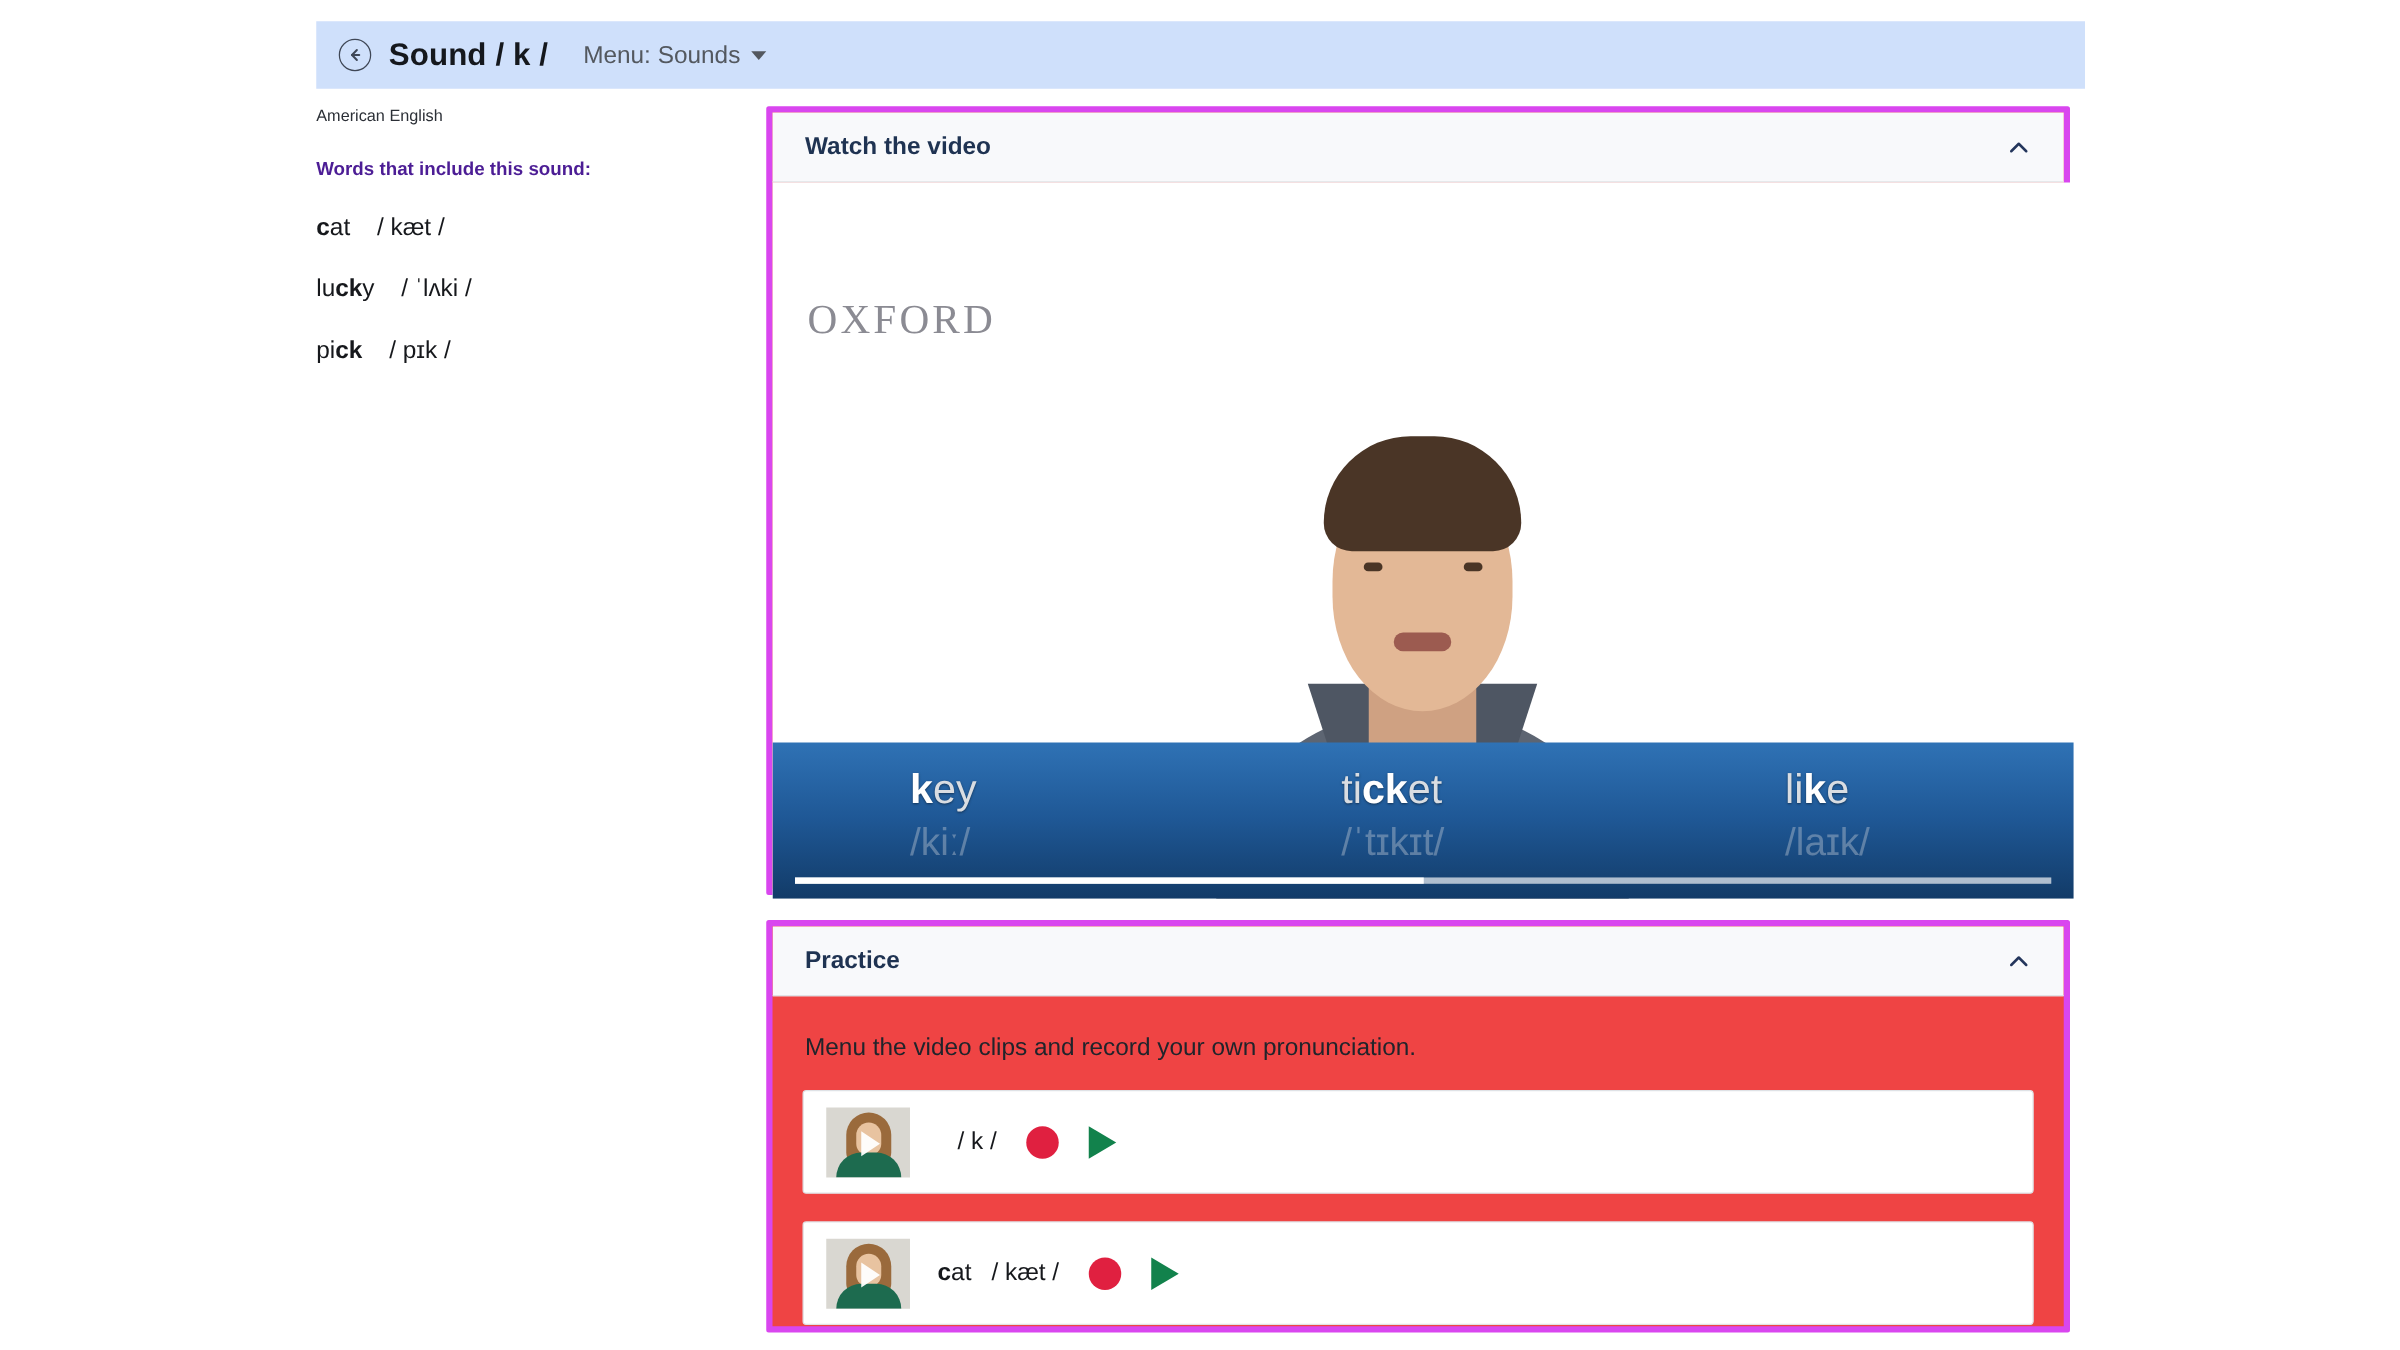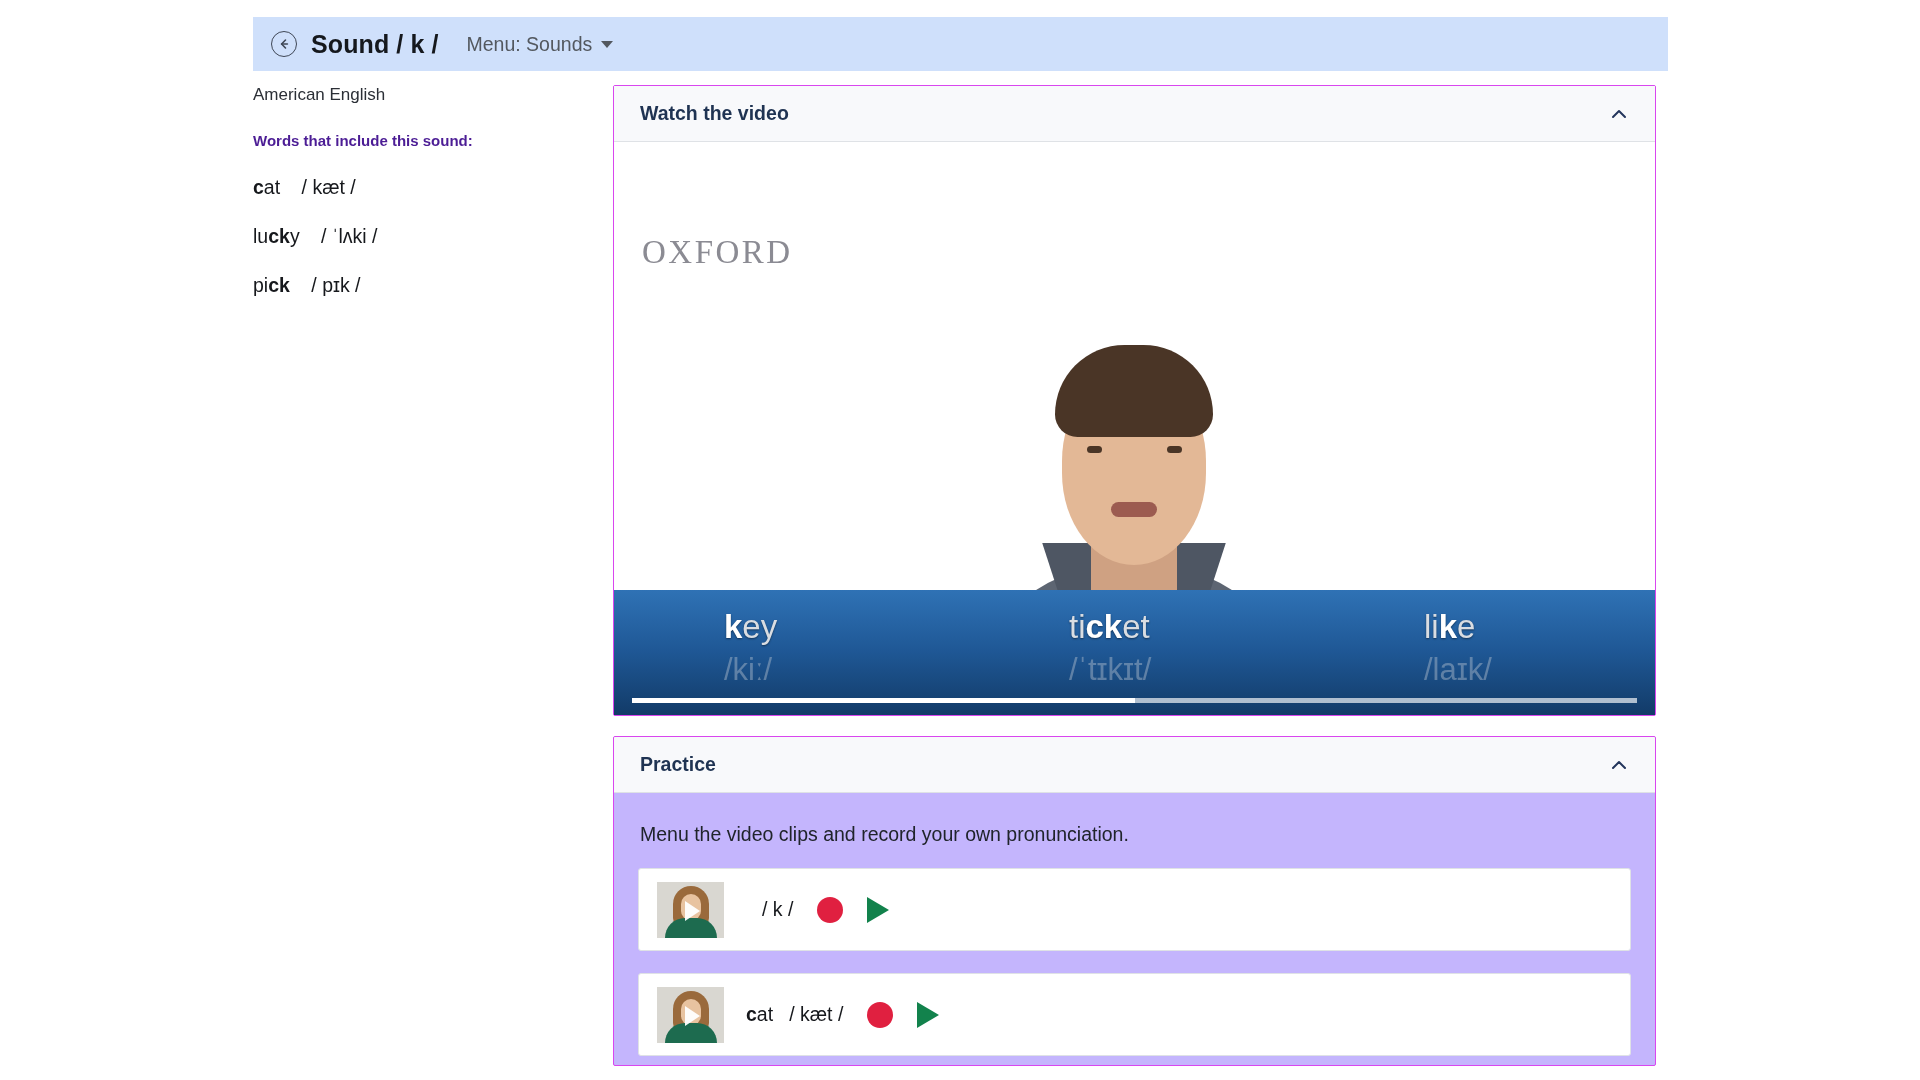--- a/index.html
+++ b/index.html
@@ -36,31 +36,31 @@
     font-size: 19.5px; color: #53585f; cursor: pointer;
     margin-left: 14px; white-space: nowrap;
   }
   .caret-d {
     width:0;height:0;border-left:6px solid transparent;
     border-right:6px solid transparent;border-top:7px solid #53585f;
   }
 
   
   .sidebar { position:absolute; left:253px; top:85px; width:330px; }
-  .side-accent { font-size: 17px; color:#2b2f36; margin: 0 0 27px 0; }
+  .side-accent { font-size: 13px; color:#2b2f36; margin: 0 0 27px 0; }
   .side-head  { font-size: 15px; color:#4c1d95; font-weight:700; margin:0 0 27px 0; }
   .side-word  { font-size: 19.5px; color:#16181c; margin: 0 0 26px 0; white-space: nowrap; }
   .side-word .hl { font-weight: 700; }
   .side-word .ipa { color:#16181c; margin-left: 16px; }
 
   
   .card {
     position: absolute;
-    border: 1px solid #d946ef;
-    background: #c4b5fd;
+    border: 5px solid #d946ef;
+    background: #ef4444;
     border-radius: 2px;
   }
   .card-head {
     height: 56px; background:#f8f9fb;
     border-bottom: 1px solid #dfe2e6;
     display:flex; align-items:center; justify-content:space-between;
     padding: 0 26px; cursor: pointer;
   }
   .card-head-title { font-size: 19.5px; font-weight:700; color:#1f3352; }
   .chev {

